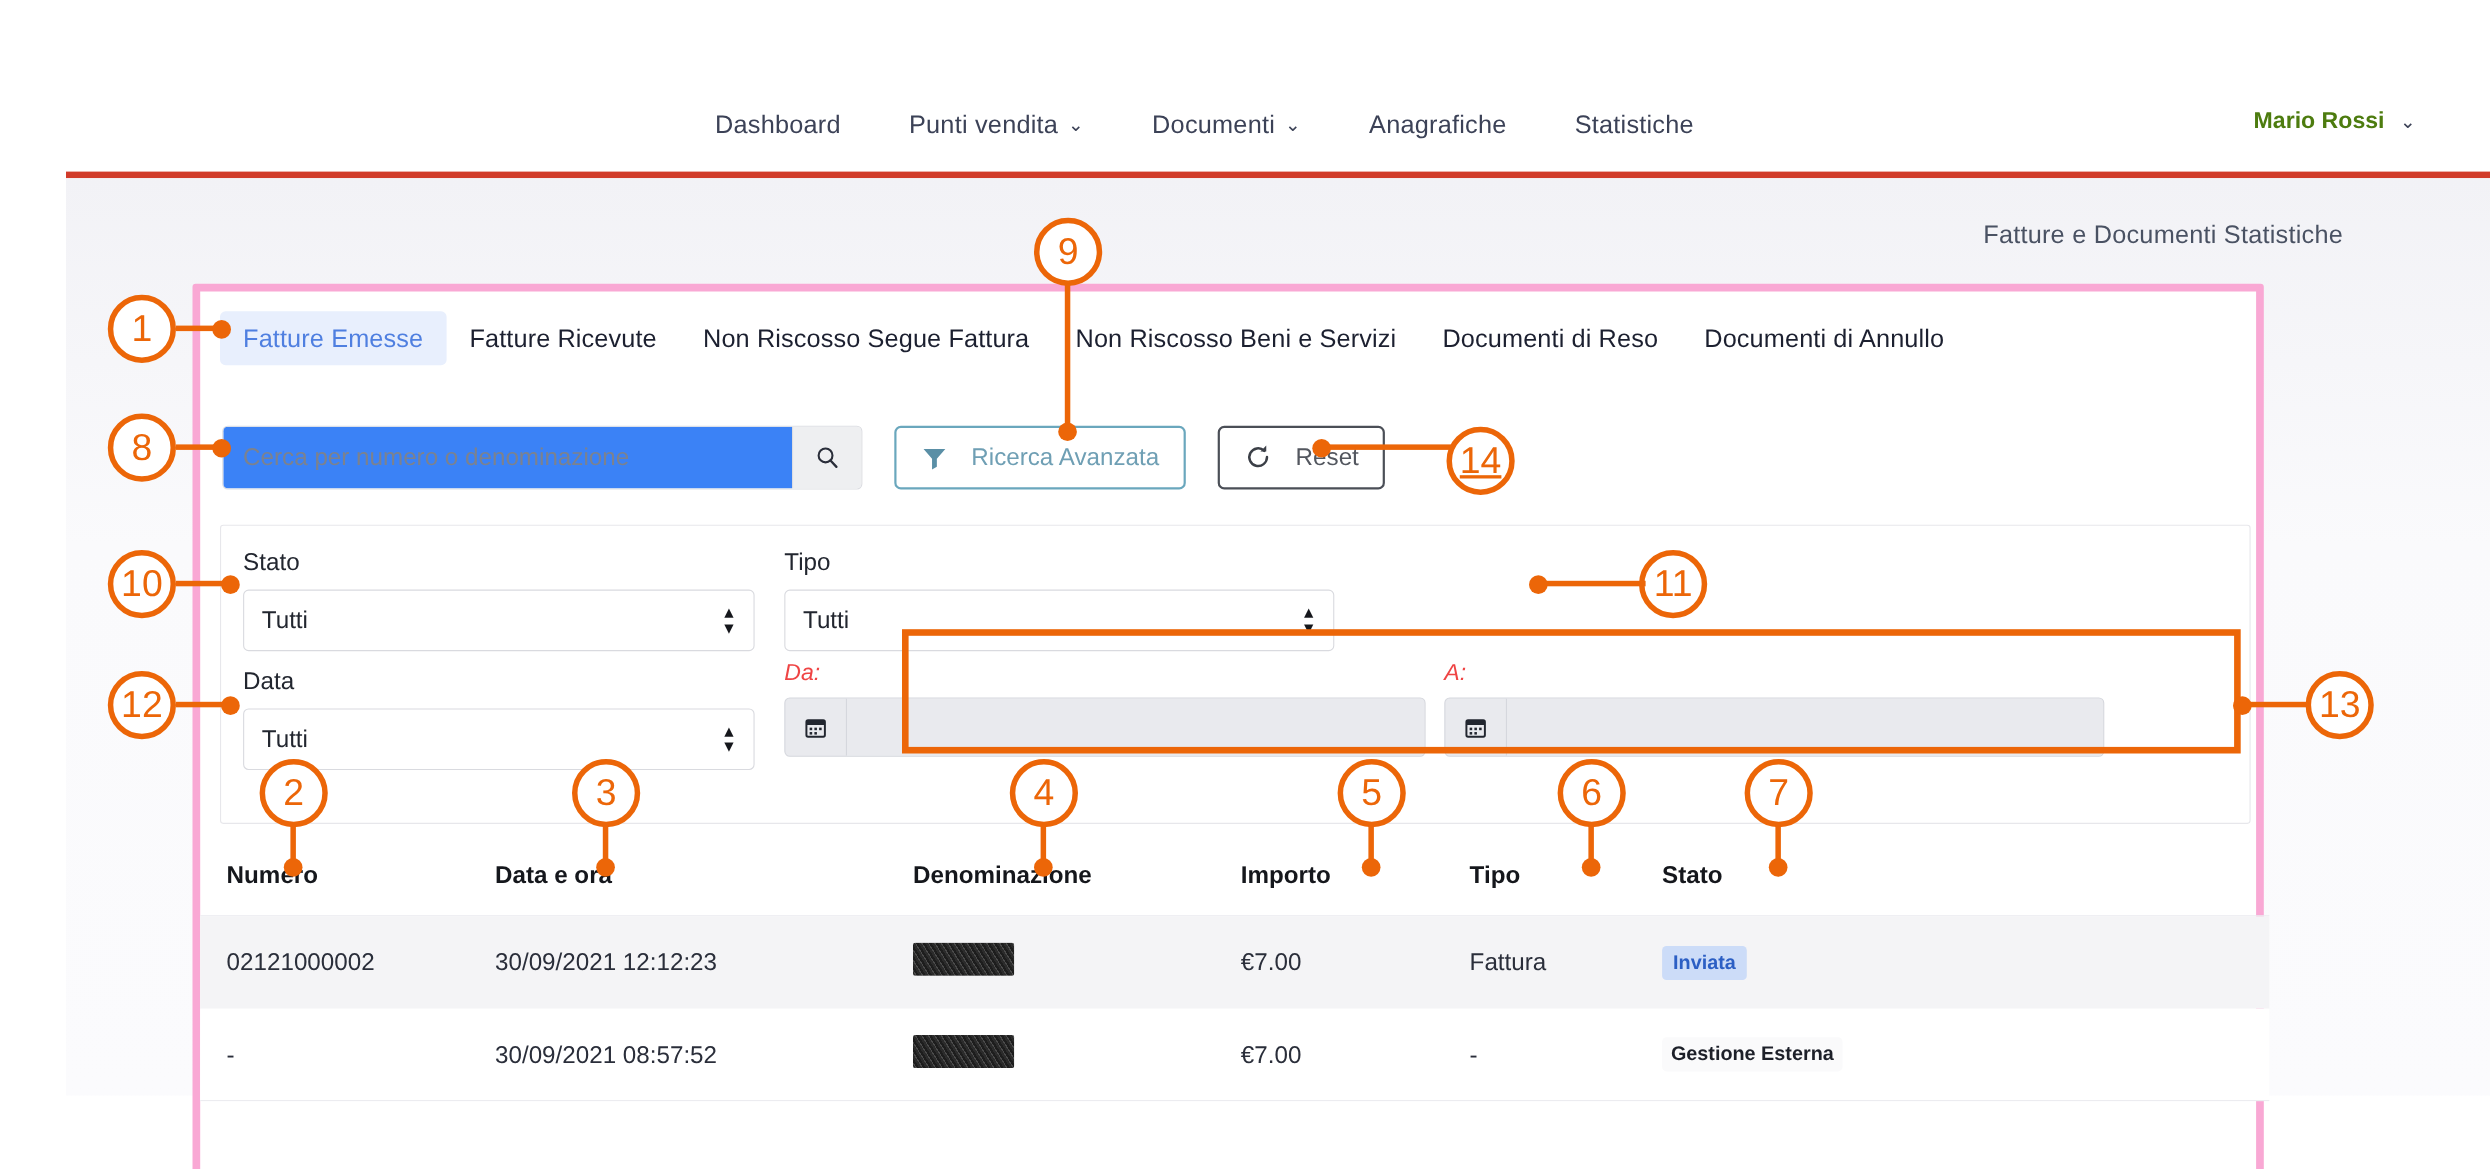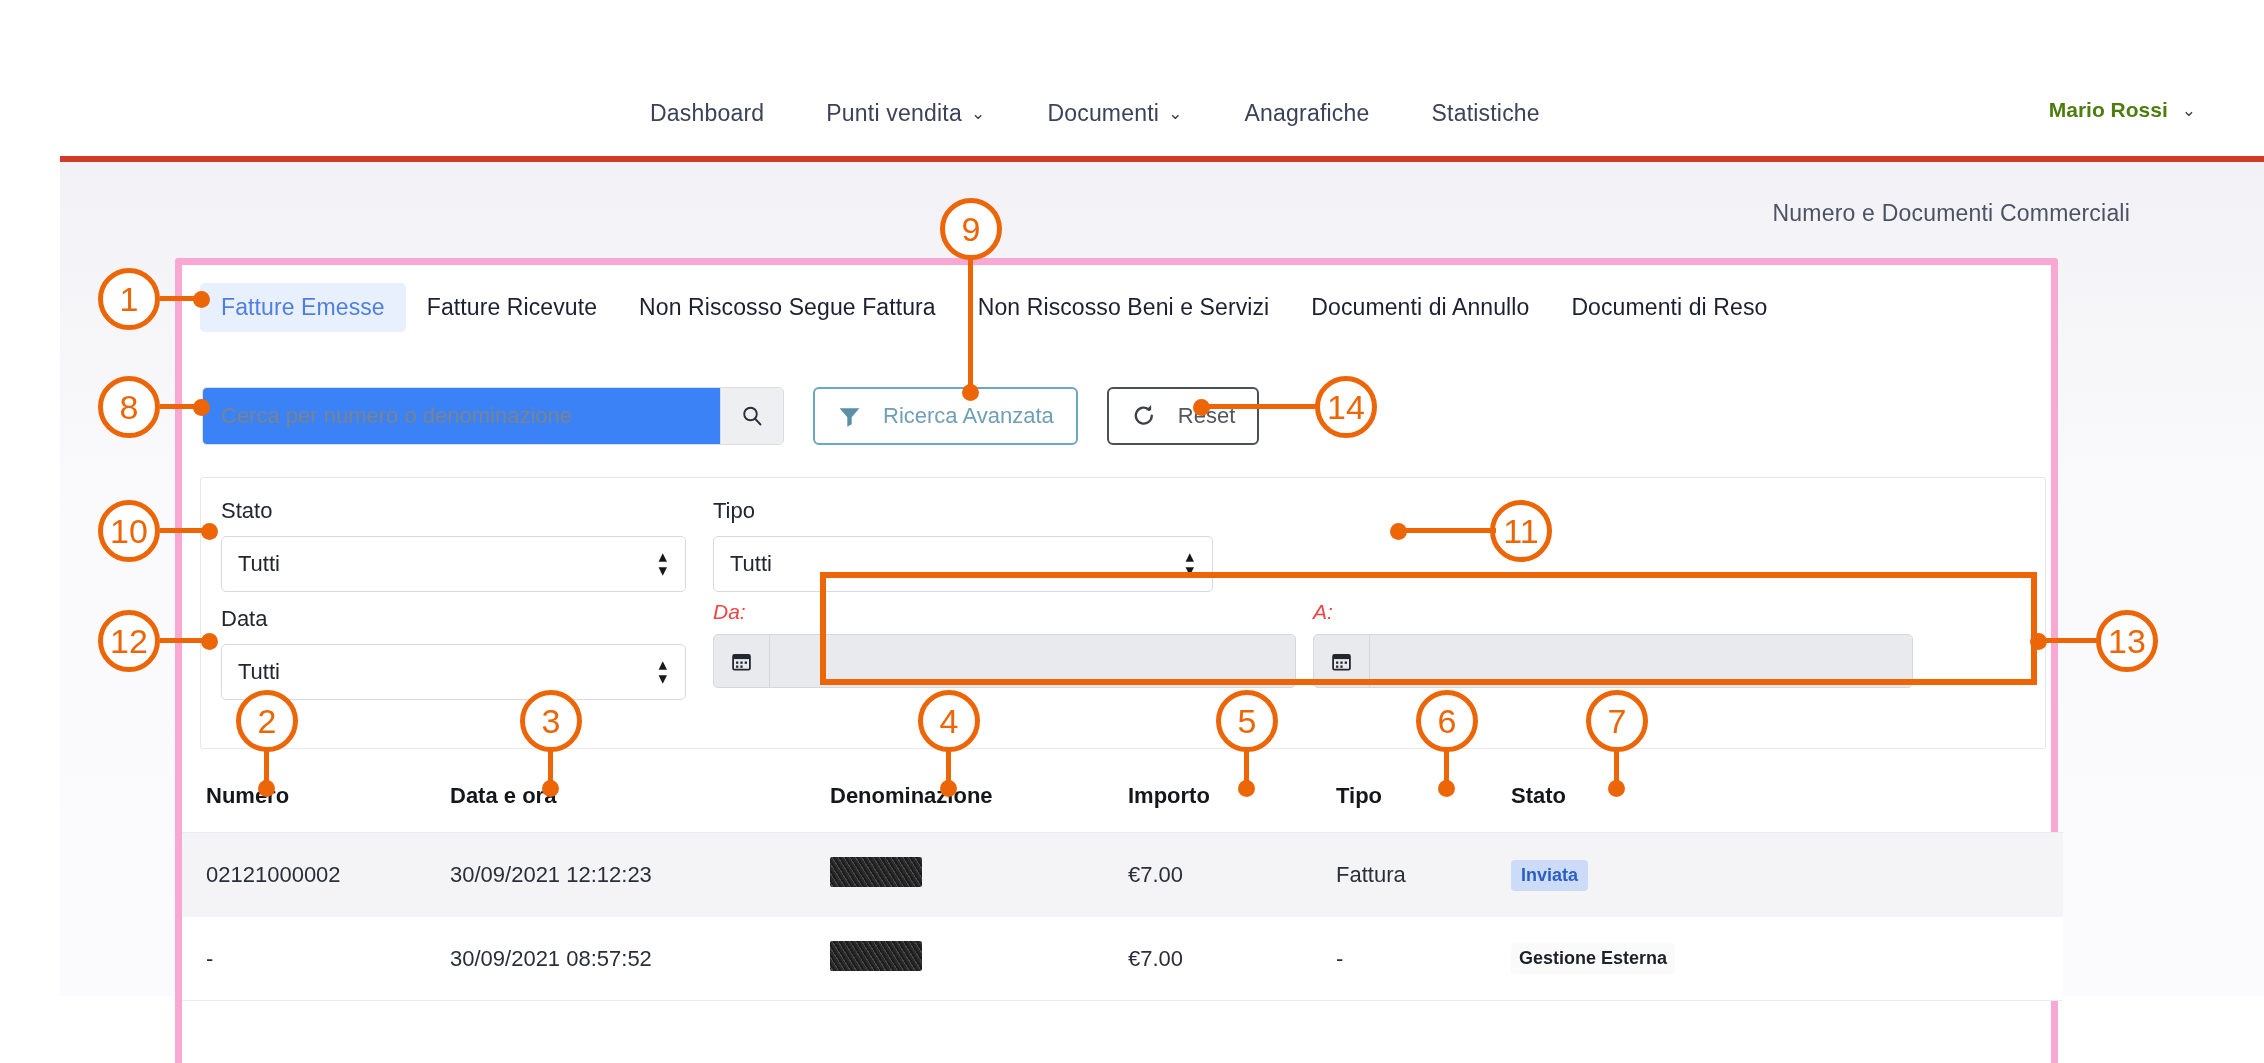--- a/index.html
+++ b/index.html
@@ -187,31 +187,31 @@
     </div>
     <div class="user-menu">
       <span class="user-name">Mario Rossi</span>
       <span class="caret">⌄</span>
     </div>
   </div>
   <div class="red-rule"></div>
 
   <div class="page-bg"></div>
 
-  <div class="page-title">Numero e Documenti Commerciali</div>
+  <div class="page-title">Fatture e Documenti Statistiche</div>
 
   <div class="card">
 
     <div class="tabs">
       <div class="tab active">Fatture Emesse</div>
       <div class="tab">Fatture Ricevute</div>
       <div class="tab">Non Riscosso Segue Fattura</div>
       <div class="tab">Non Riscosso Beni e Servizi</div>
+      <div class="tab">Documenti di Reso</div>
       <div class="tab">Documenti di Annullo</div>
-      <div class="tab">Documenti di Reso</div>
     </div>
 
     <div class="search-row">
       <div class="search-box">
         <input class="search-input" type="text" placeholder="Cerca per numero o denominazione" style="">
         <button class="search-btn">
           <svg width="22" height="22" viewBox="0 0 22 22">
             <circle cx="9.5" cy="9" r="6.3" fill="none" stroke="#2a2e3a" stroke-width="1.9"></circle>
             <line x1="14" y1="13.6" x2="19.4" y2="19.4" stroke="#2a2e3a" stroke-width="2.1" stroke-linecap="round"></line>
           </svg>
@@ -355,21 +355,21 @@
     <div class="dot" style="left:201px;top:523px;"></div>
 
     <div class="circ" style="left:98px;top:610px;">12</div>
     <div class="lead" style="left:160px;top:638px;width:50px;"></div>
     <div class="dot" style="left:201px;top:633px;"></div>
 
     <div class="circ" style="left:940px;top:198px;">9</div>
     <div class="lead-v" style="left:968px;top:258px;height:135px;"></div>
     <div class="dot" style="left:962px;top:384px;"></div>
 
-    <div class="circ" style="left:1315px;top:376px;">14</div>
+    <div class="circ" style="left:1315px;top:388px;text-decoration:underline;">14</div>
     <div class="lead" style="left:1200px;top:404px;width:120px;"></div>
     <div class="dot" style="left:1193px;top:399px;"></div>
 
     <div class="circ" style="left:1490px;top:500px;">11</div>
     <div class="lead" style="left:1398px;top:528px;width:98px;"></div>
     <div class="dot" style="left:1390px;top:523px;"></div>
 
     <div class="hilite-box" style="left:820px;top:572px;width:1217px;height:113px;border-top-color:#ec6608;"></div>
     <div class="circ" style="left:2096px;top:610px;">13</div>
     <div class="lead" style="left:2037px;top:638px;width:62px;"></div>

